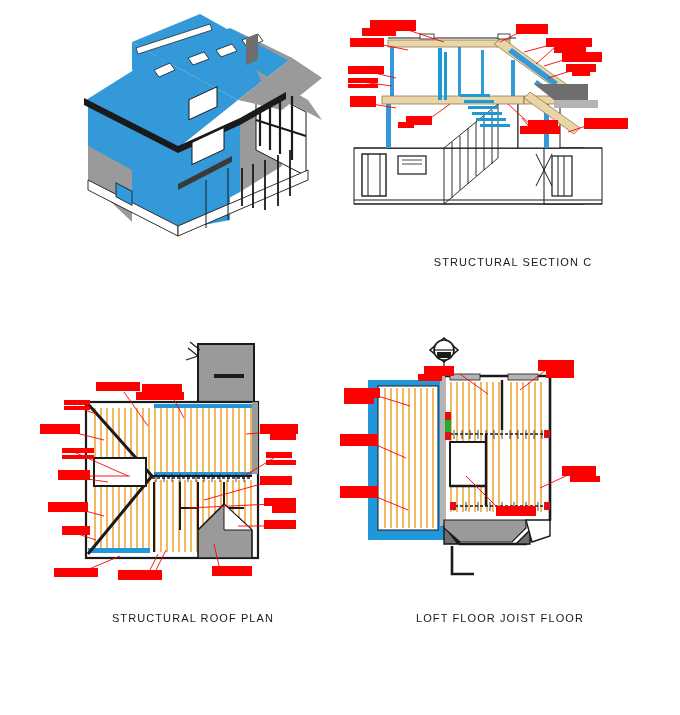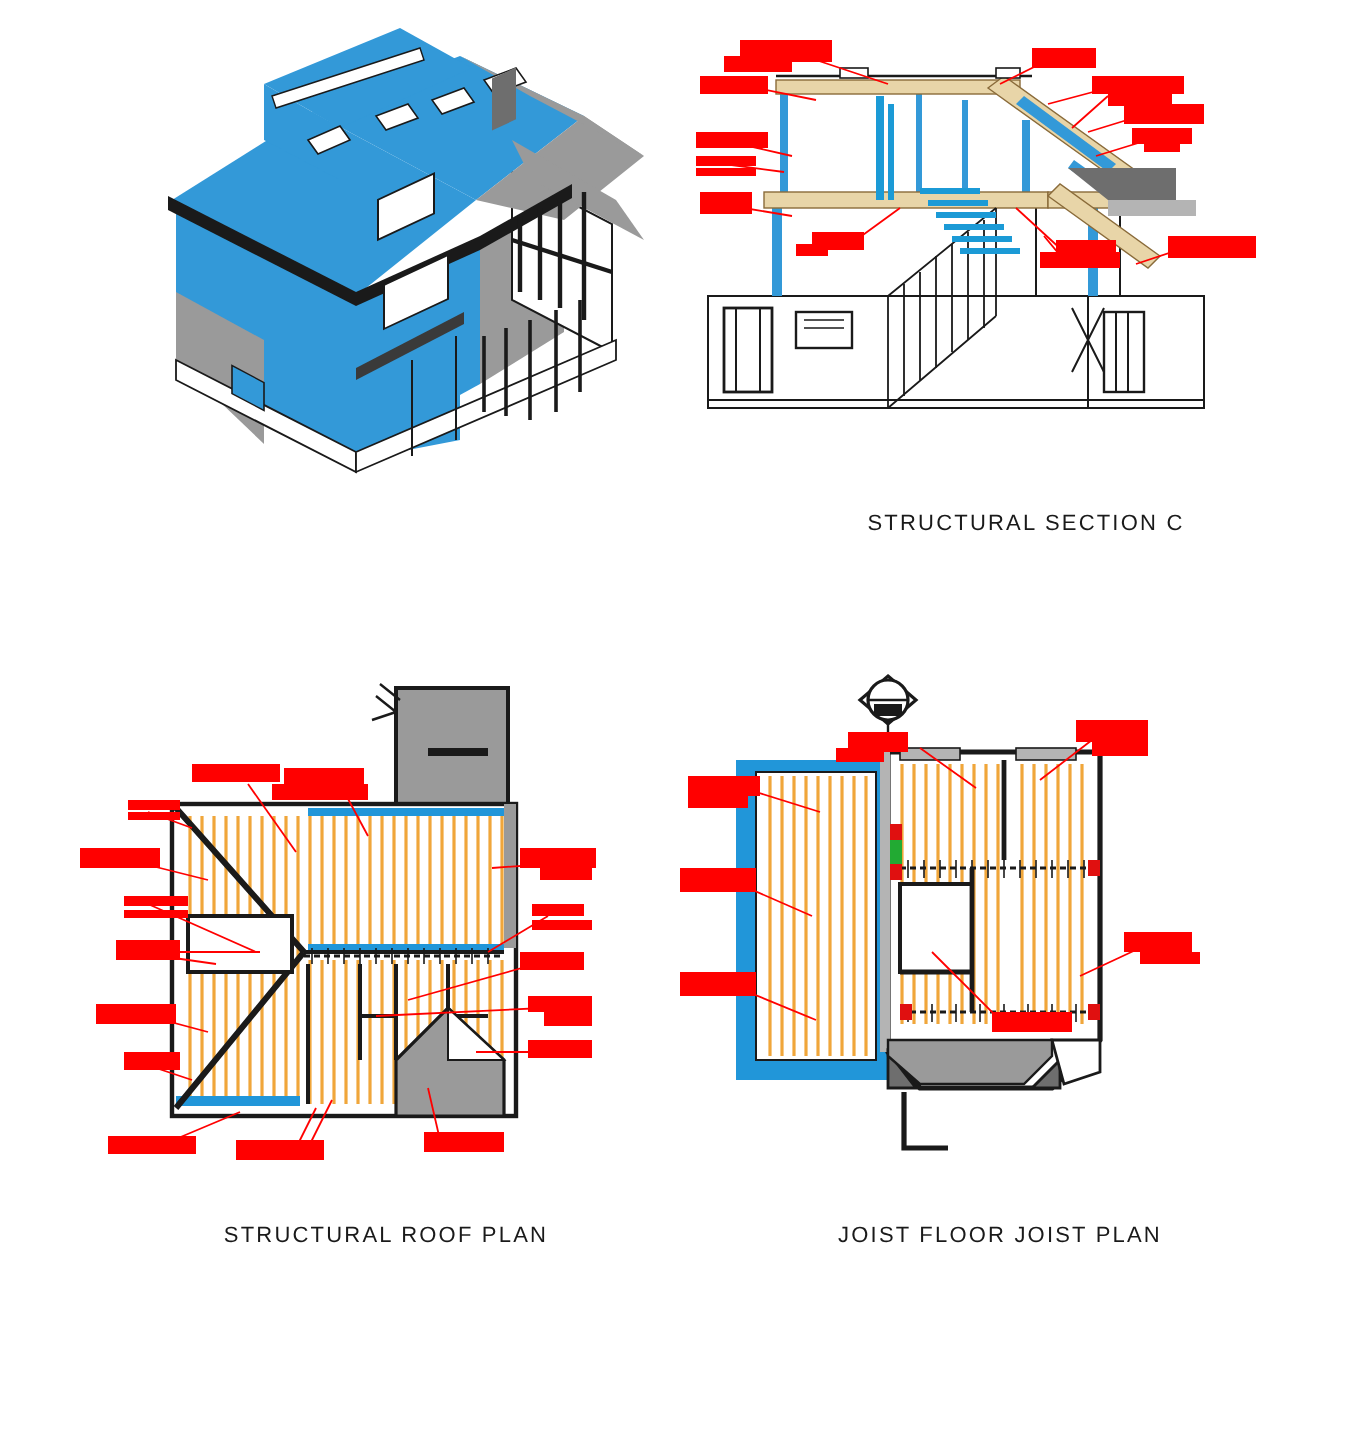--- a/index.html
+++ b/index.html
@@ -376,16 +376,16 @@
           <rect class="redbar" x="0" y="104" width="38" height="12"></rect>
         <path class="leader" d="M68,180 L34,166"></path>
           <rect class="redbar" x="0" y="156" width="38" height="12"></rect>
         <path class="leader" d="M126,146 L160,180"></path>
           <rect class="redbar" x="156" y="176" width="40" height="10"></rect>
         <path class="leader" d="M200,158 L230,144"></path>
           <rect class="redbar" x="222" y="136" width="34" height="10"></rect>
           <rect class="redbar" x="230" y="146" width="30" height="6"></rect>
       </g>
     </svg>
-    <div class="caption" style="top:282px;left:0;">JOIST FLOOR JOIST PLAN</div>
+    <div class="caption" style="top:282px;left:0;">LOFT FLOOR JOIST FLOOR</div>
   </div>
 
 </div>
 
 </body></html>

